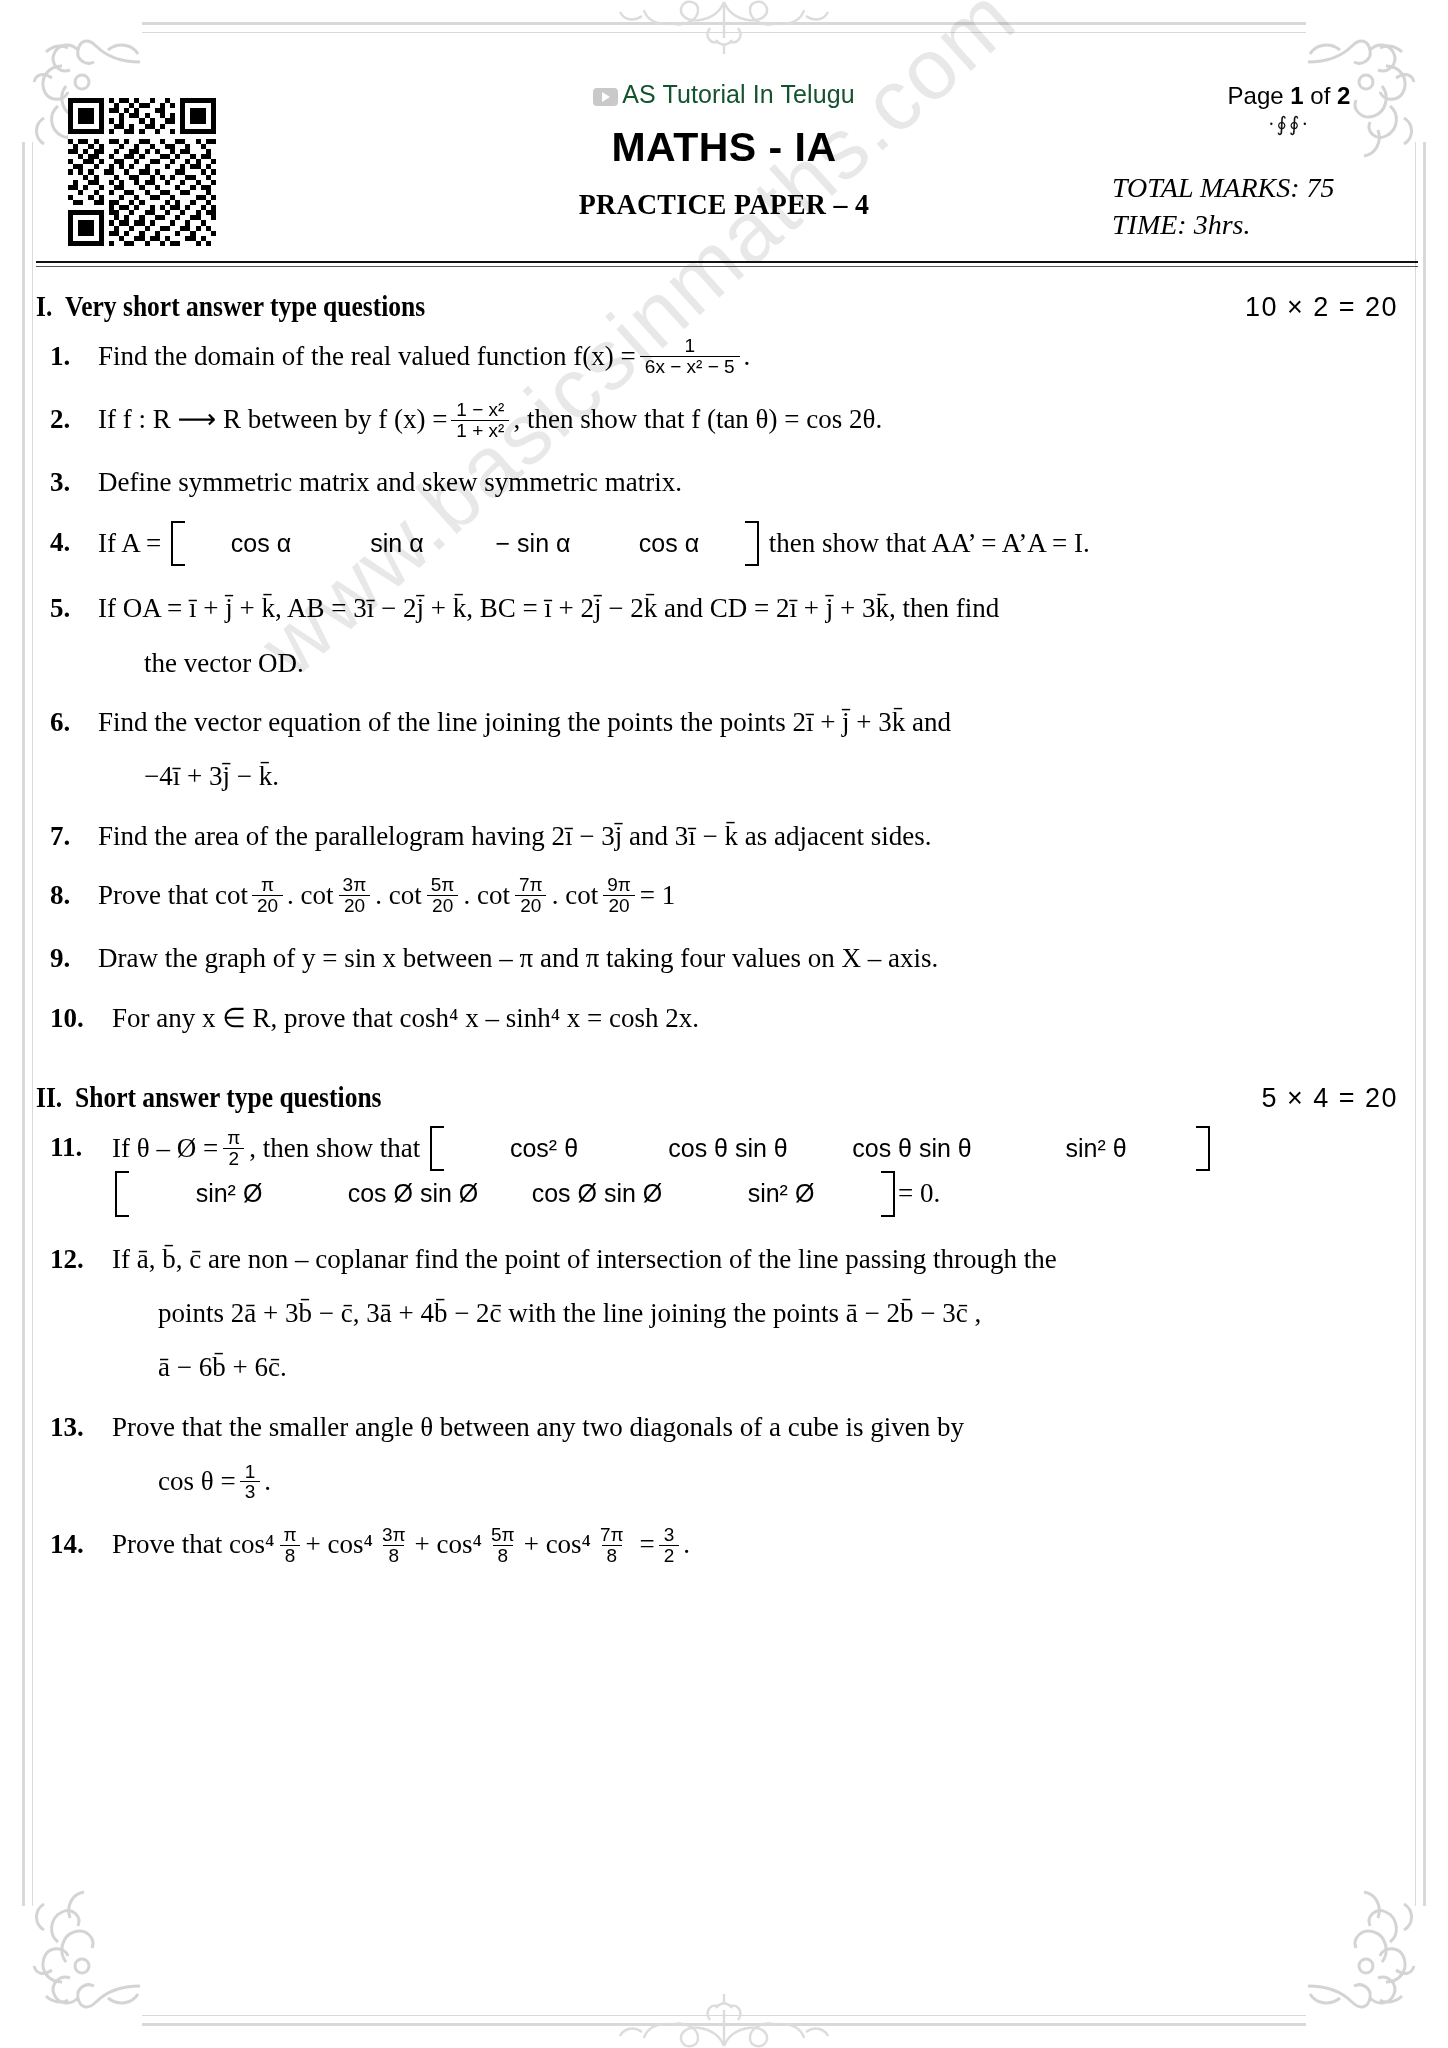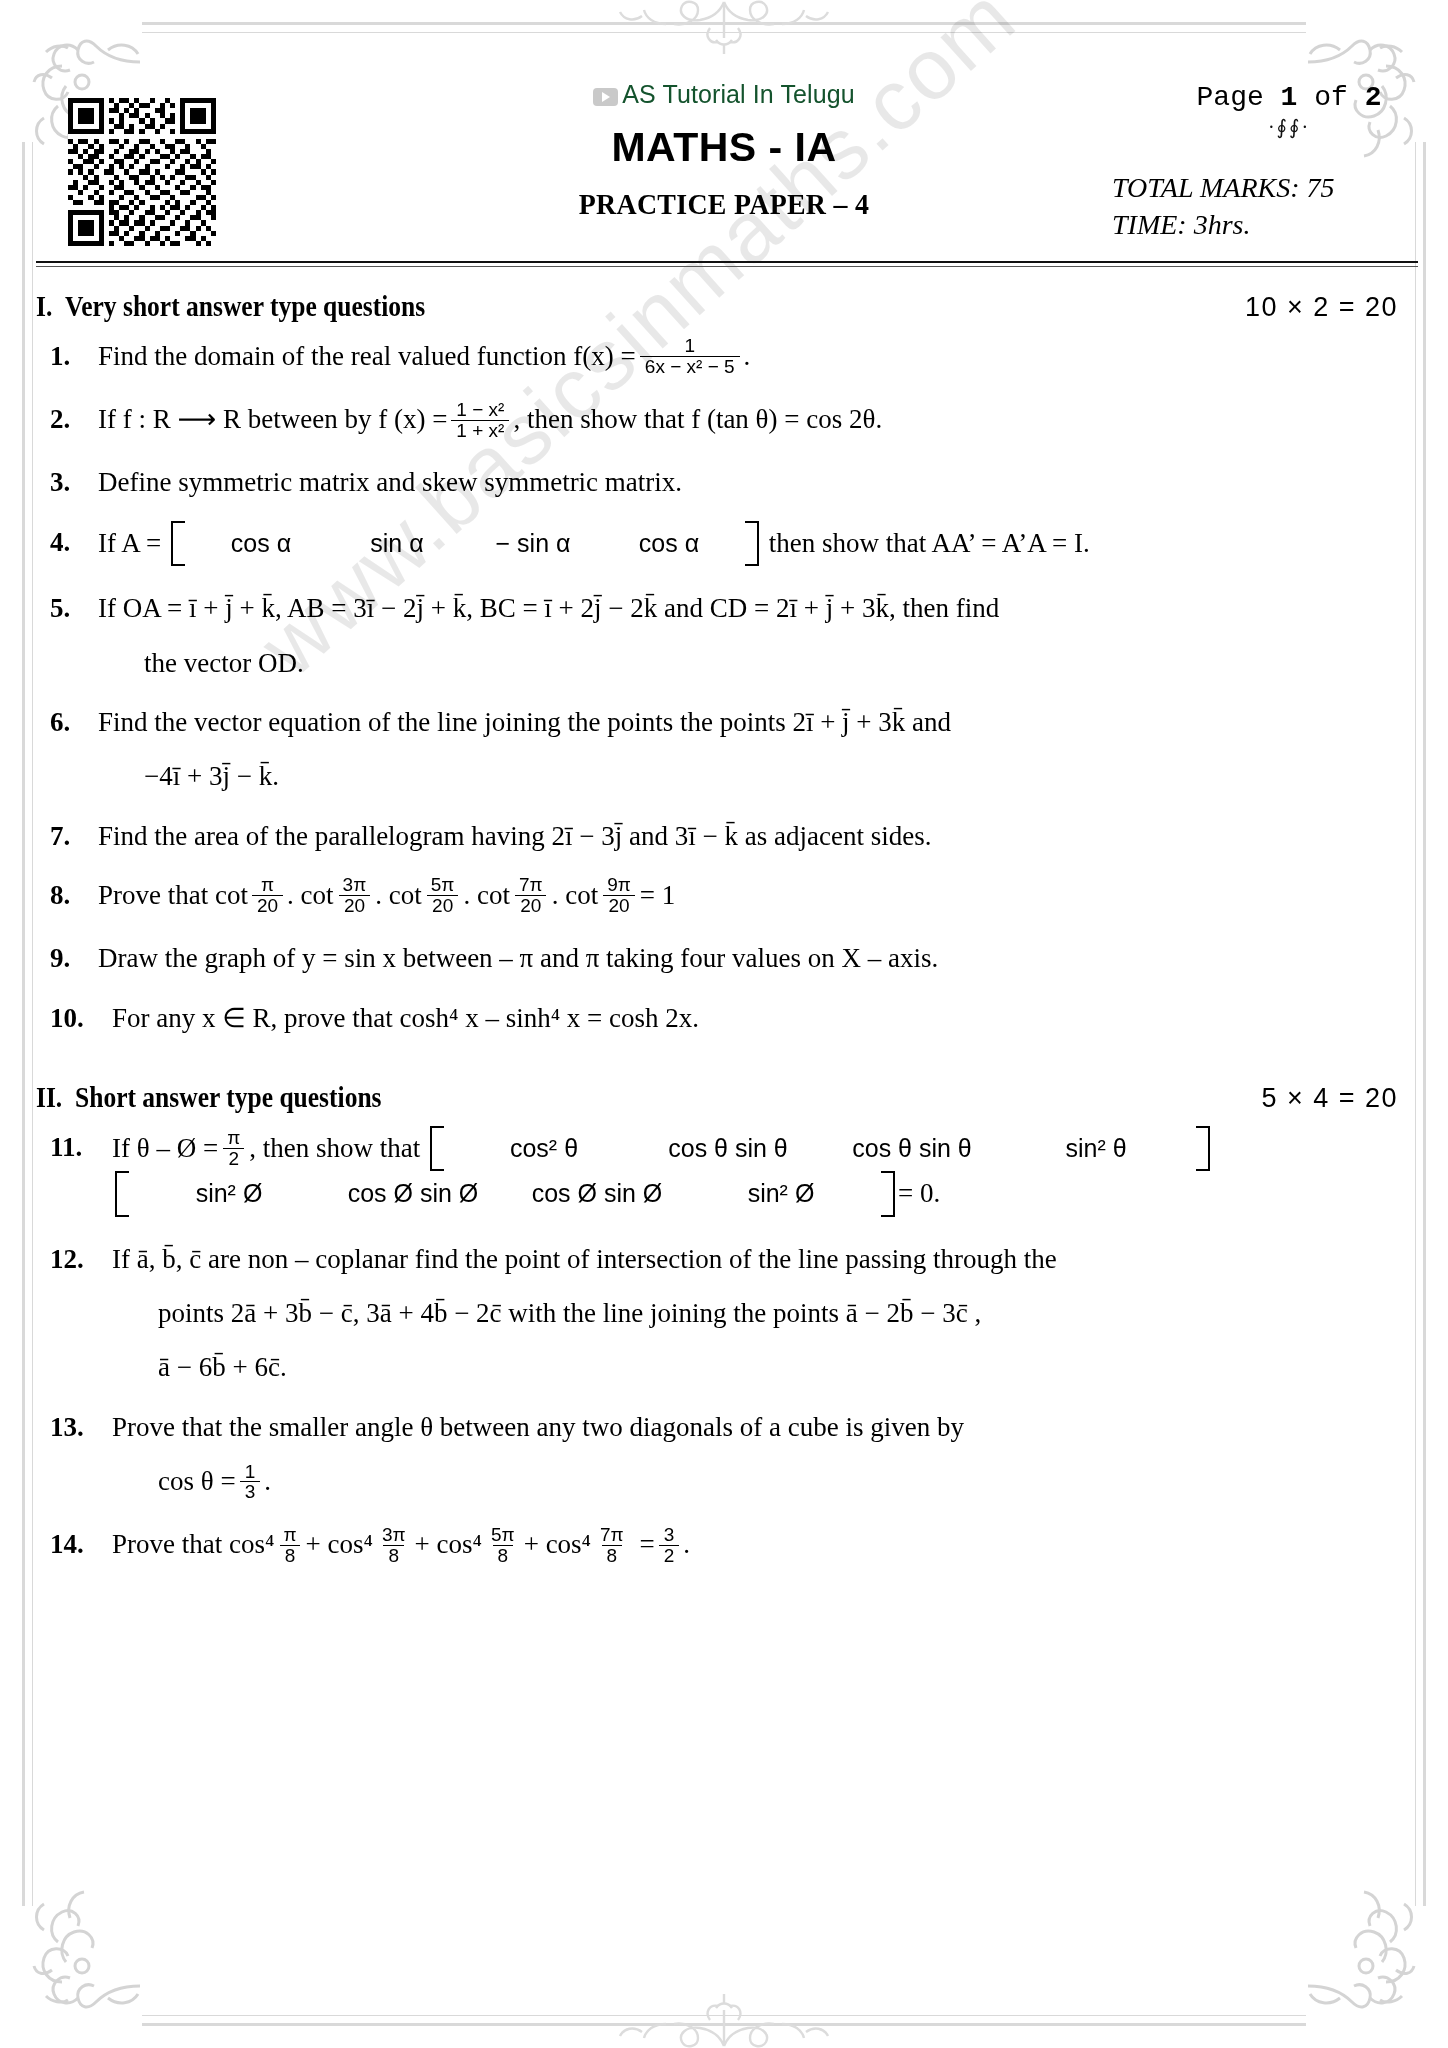--- a/index.html
+++ b/index.html
@@ -76,21 +76,21 @@
   .title-sub{
     position:absolute;left:0;right:0;top:125px;text-align:center;
     font-family:"Liberation Serif", serif;
     font-weight:bold;font-size:30px;letter-spacing:.3px;
     transform:scaleX(.93);
   }
 
   .pagebox{
     position:absolute;right:8px;top:20px;text-align:center;width:230px;
   }
-  .pageline{font-size:28px;font-family:Liberation Mono, monospace;}
+  .pageline{font-size:24px;font-family:Liberation Sans, sans-serif;}
   .pageline b{font-weight:bold;}
   .page-orn{margin-top:2px;color:#111;font-size:20px;letter-spacing:2px;}
 
   .marksbox{
     position:absolute;right:0;top:108px;width:300px;text-align:left;
     padding-left:22px;
     font-style:italic;
   }
   .marksbox div{
     font-family:"Liberation Serif", serif;

